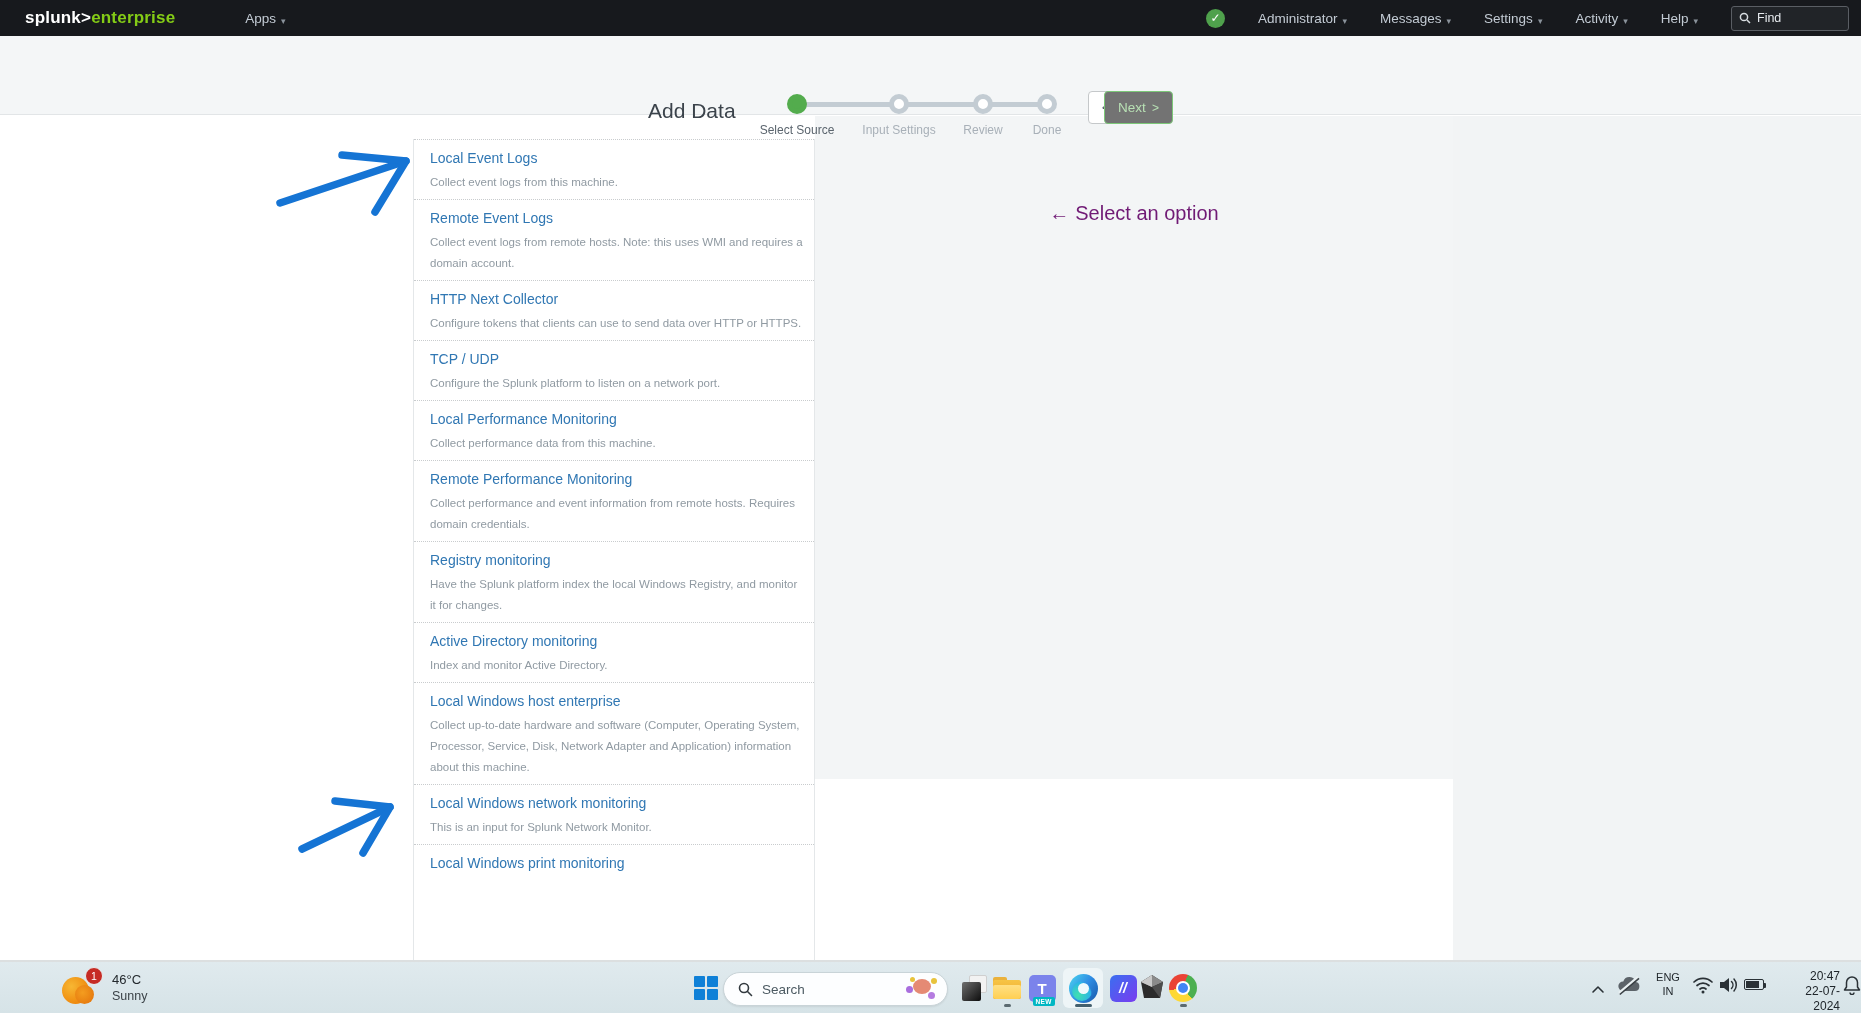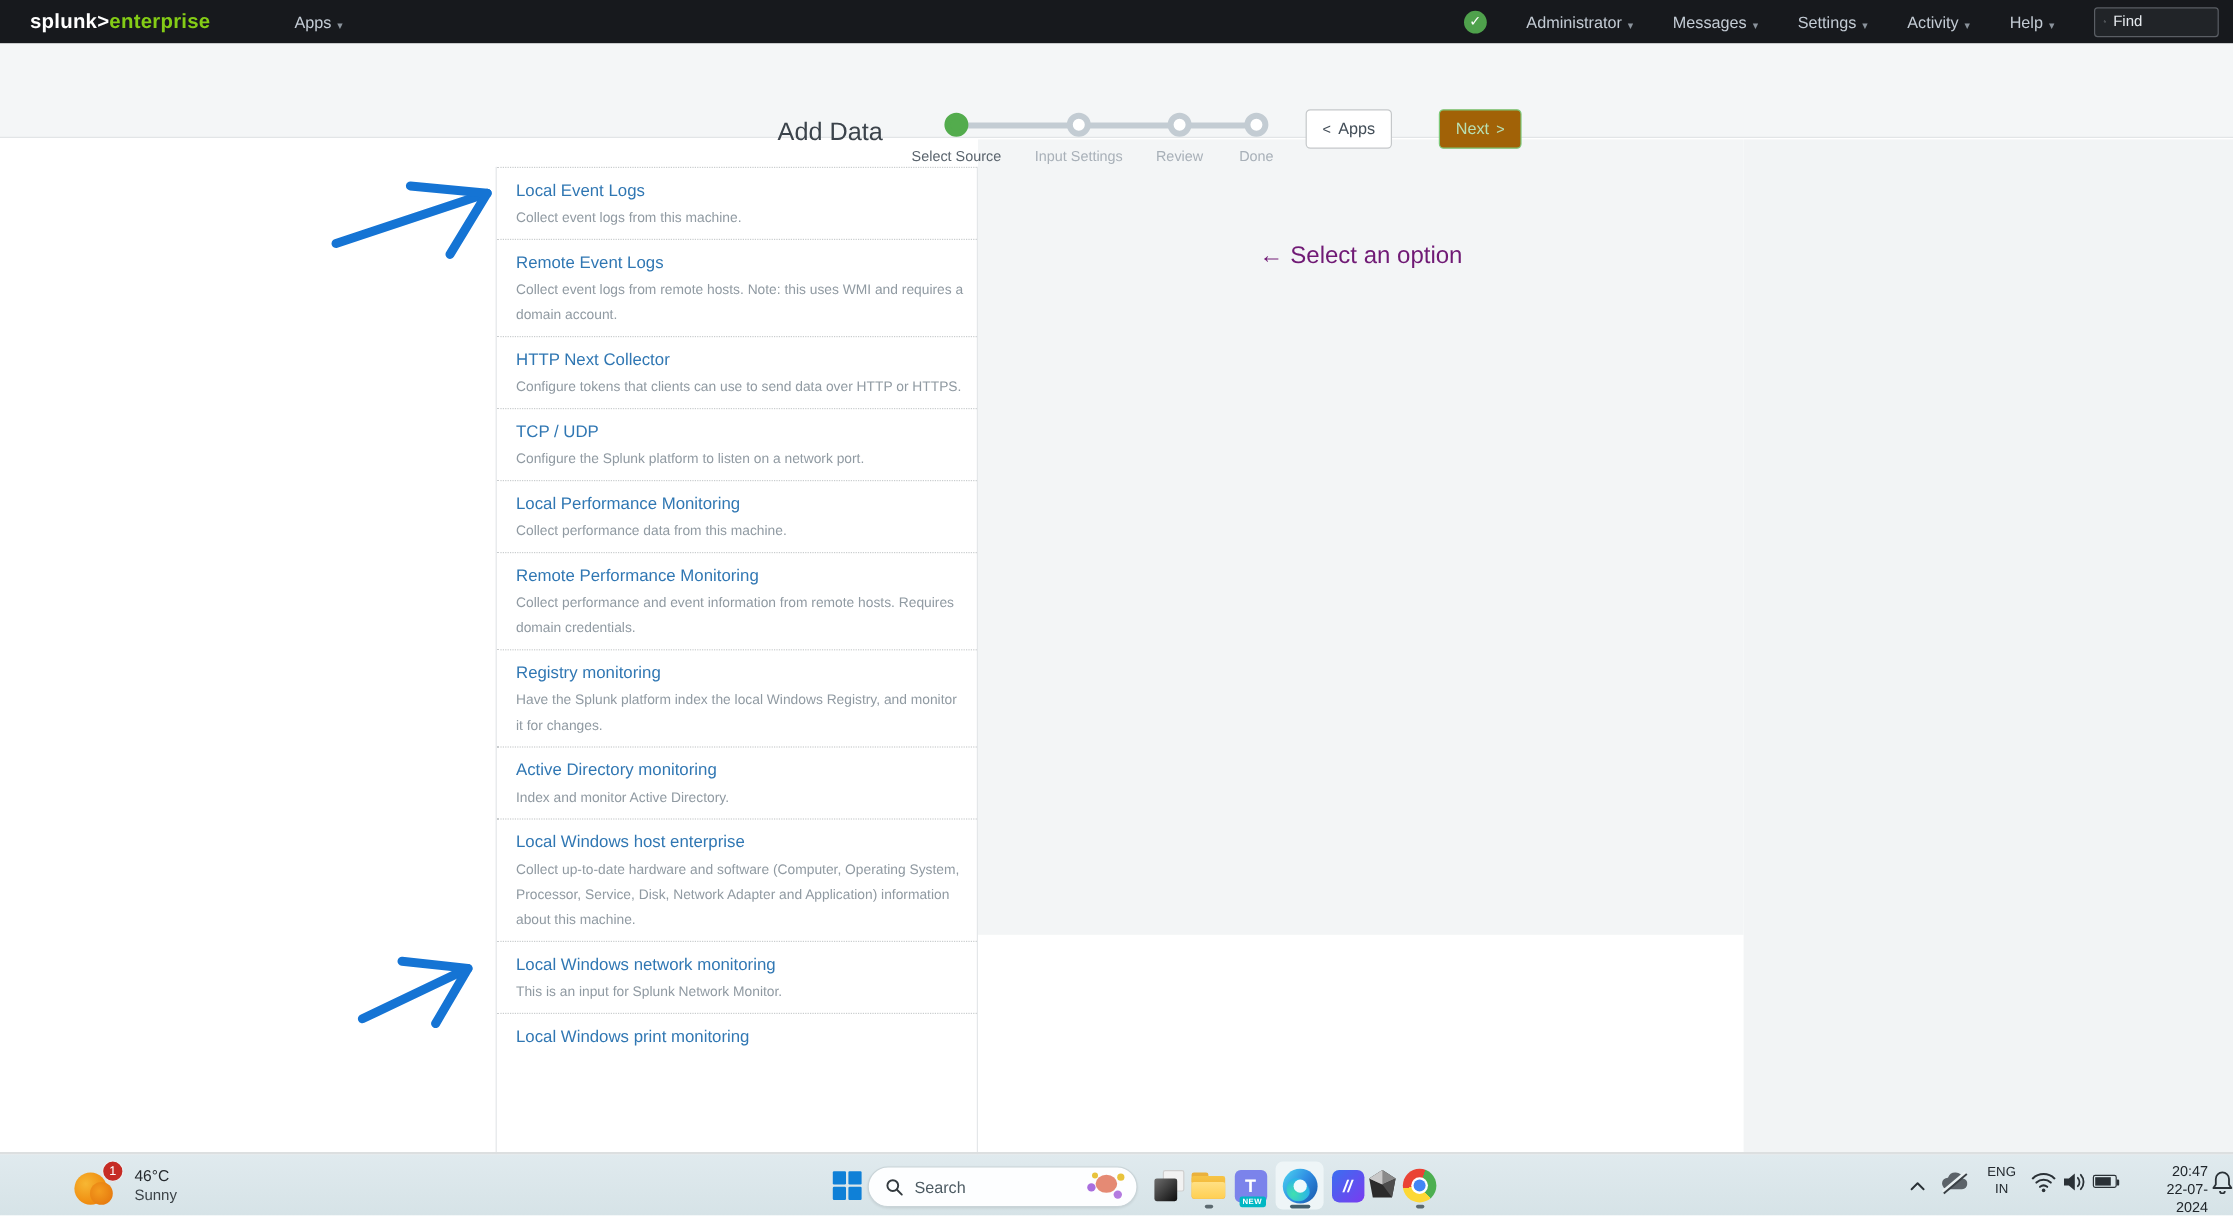--- a/index.html
+++ b/index.html
@@ -9,38 +9,38 @@
   
   .topbar { position:absolute; top:0; left:0; width:1861px; height:36px; background:#17191d; display:flex; align-items:center; z-index:10; }
   .logo { margin-left:25px; font-size:17px; letter-spacing:.2px; cursor:pointer; }
   .logo-bold { color:#fff; font-weight:bold; }
   .logo-green { color:#84cc16; font-weight:bold; }
   .tb-item { color:#c3cbd4; font-size:13.5px; display:flex; align-items:flex-end; gap:5px; cursor:pointer; }
   .tb-apps { margin-left:70px; }
   .caret { font-size:9px; color:#8b939c; line-height:1; }
   .tb-right { margin-left:auto; display:flex; align-items:center; gap:33px; margin-right:12px; }
   .check-badge { width:19px; height:19px; border-radius:50%; background:#4fa14c; color:#fff; font-size:12px; display:flex; align-items:center; justify-content:center; }
-  .find-box { display:flex; align-items:center; gap:6px; width:104px; height:25px; background:#212428; border:1px solid #5a5e64; border-radius:3px; padding:0 7px; }
+  .find-box { display:flex; align-items:center; gap:6px; width:118px; height:25px; background:#212428; border:1px solid #5a5e64; border-radius:3px; padding:0 7px; }
   .find-box input { background:transparent; border:none; outline:none; color:#cdd3d8; font-size:12.5px; width:80px; font-family:"Liberation Sans",sans-serif; }
   .find-box input::placeholder { color:#e6eaee; opacity:1; }
 
   
   .subheader { position:absolute; top:36px; left:0; width:1861px; height:79px; background:#f4f6f7; border-bottom:1px solid #e2e5e7; z-index:5; }
   .page-title { position:absolute; left:648px; top:63px; font-size:21px; font-weight:400; color:#3b434b; }
   .stepper { position:absolute; left:786px; top:58px; width:280px; height:46px; }
   .step-line { position:absolute; left:11px; top:8px; width:250px; height:5px; background:#c3ccd3; border-radius:3px; }
   .step { position:absolute; top:0; width:0; }
   .step .dot { position:absolute; left:-10px; top:0; width:20px; height:20px; border-radius:50%; background:#fff; border:5px solid #c3ccd3; }
   .step.active .dot { background:#53ac4d; border-color:#53ac4d; }
   .step .lbl { position:absolute; top:29px; left:-60px; width:120px; text-align:center; font-size:12px; color:#a8b0b8; white-space:nowrap; }
   .step.active .lbl { color:#5a646d; }
   .s0 { left:11px; } .s1 { left:113px; } .s2 { left:197px; } .s3 { left:261px; }
   .btn { position:absolute; top:55px; height:33px; border-radius:4px; font-size:13.5px; display:flex; align-items:center; justify-content:center; gap:6px; cursor:pointer; font-family:"Liberation Sans",sans-serif; }
   .btn-back { left:1088px; width:72px; background:#fff; border:1px solid #c5c8ca; color:#434e58; }
-  .btn-next { left:1199px; width:69px; background:#a16207; border:1px solid #7cc878; color:#b8e0b4; }
+  .btn-next { left:1104px; width:69px; background:#737373; border:1px solid #7cc878; color:#b8e0b4; }
   .btn .chev { font-size:12px; }
 
   
   .content { position:absolute; top:116px; left:0; width:1861px; height:846px; background:#fff; overflow:hidden; }
   .right-margin { position:absolute; left:1453px; top:0; width:408px; height:100%; background:#f2f4f5; }
   .select-panel { position:absolute; left:815px; top:0; width:638px; height:663px; background:#f3f5f6; }
   .sel-text { margin-top:86px; text-align:center; font-size:20px; color:#701a75; }
   .sel-text .arrow-glyph { margin-right:6px; }
 
   .source-list { position:absolute; left:413px; top:23px; width:402px; height:823px; list-style:none; border-left:1px solid #e4e7e9; border-right:1px solid #e4e7e9; background:#fff; }

